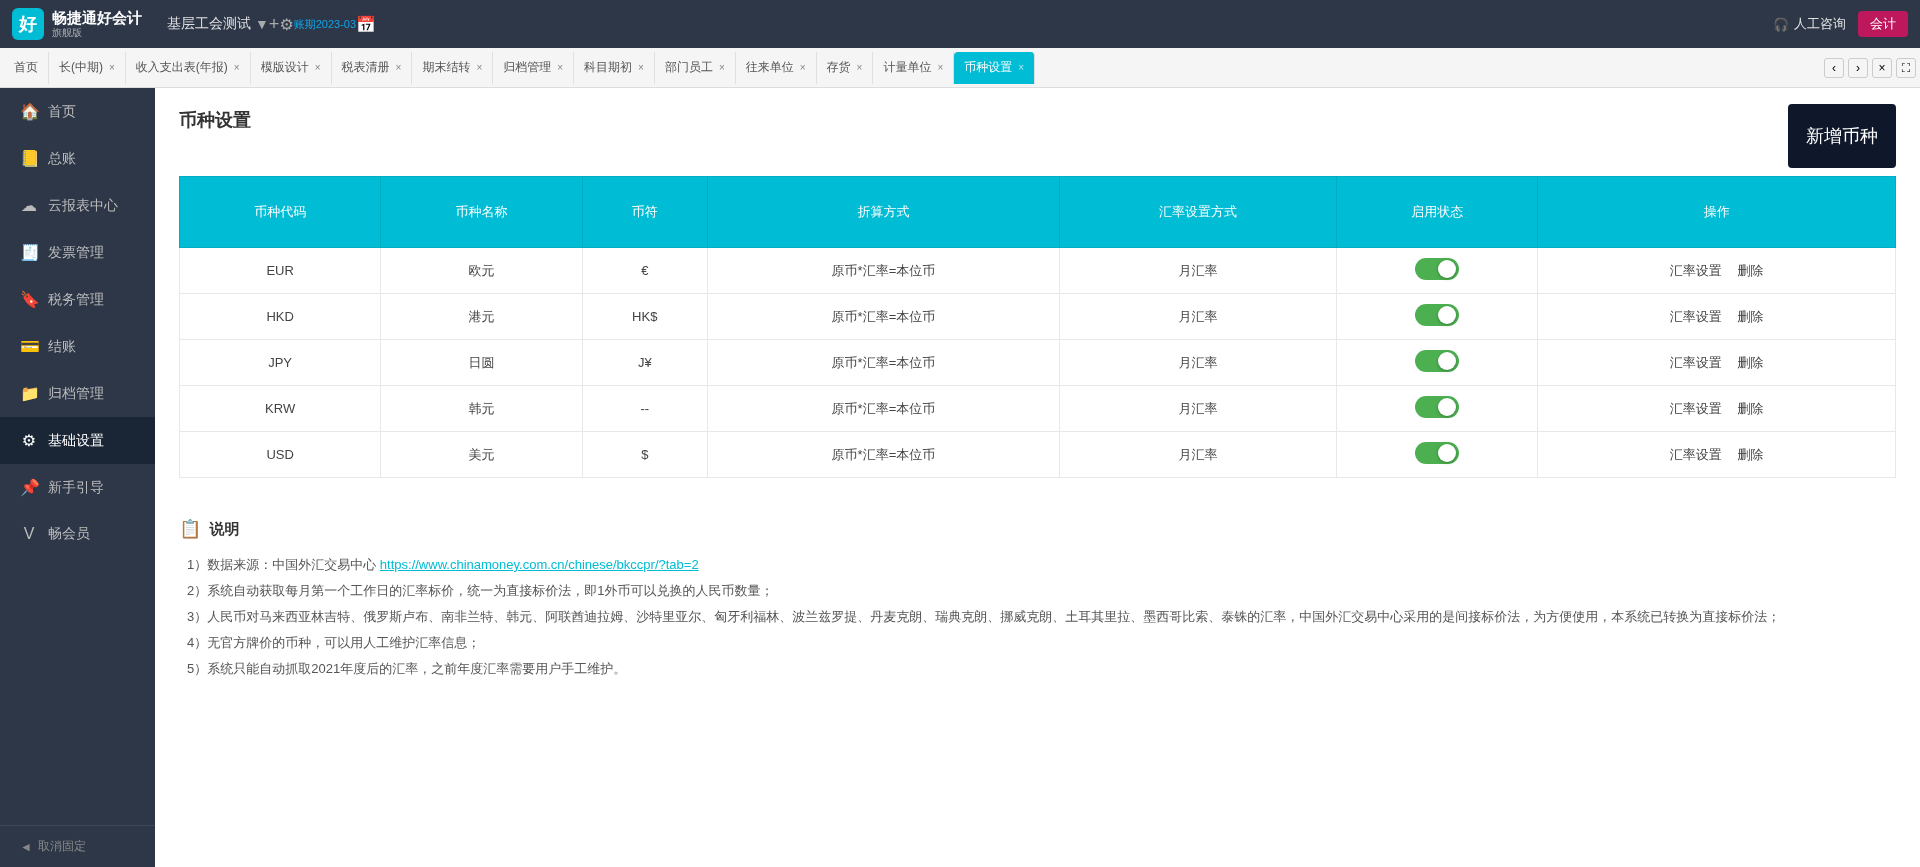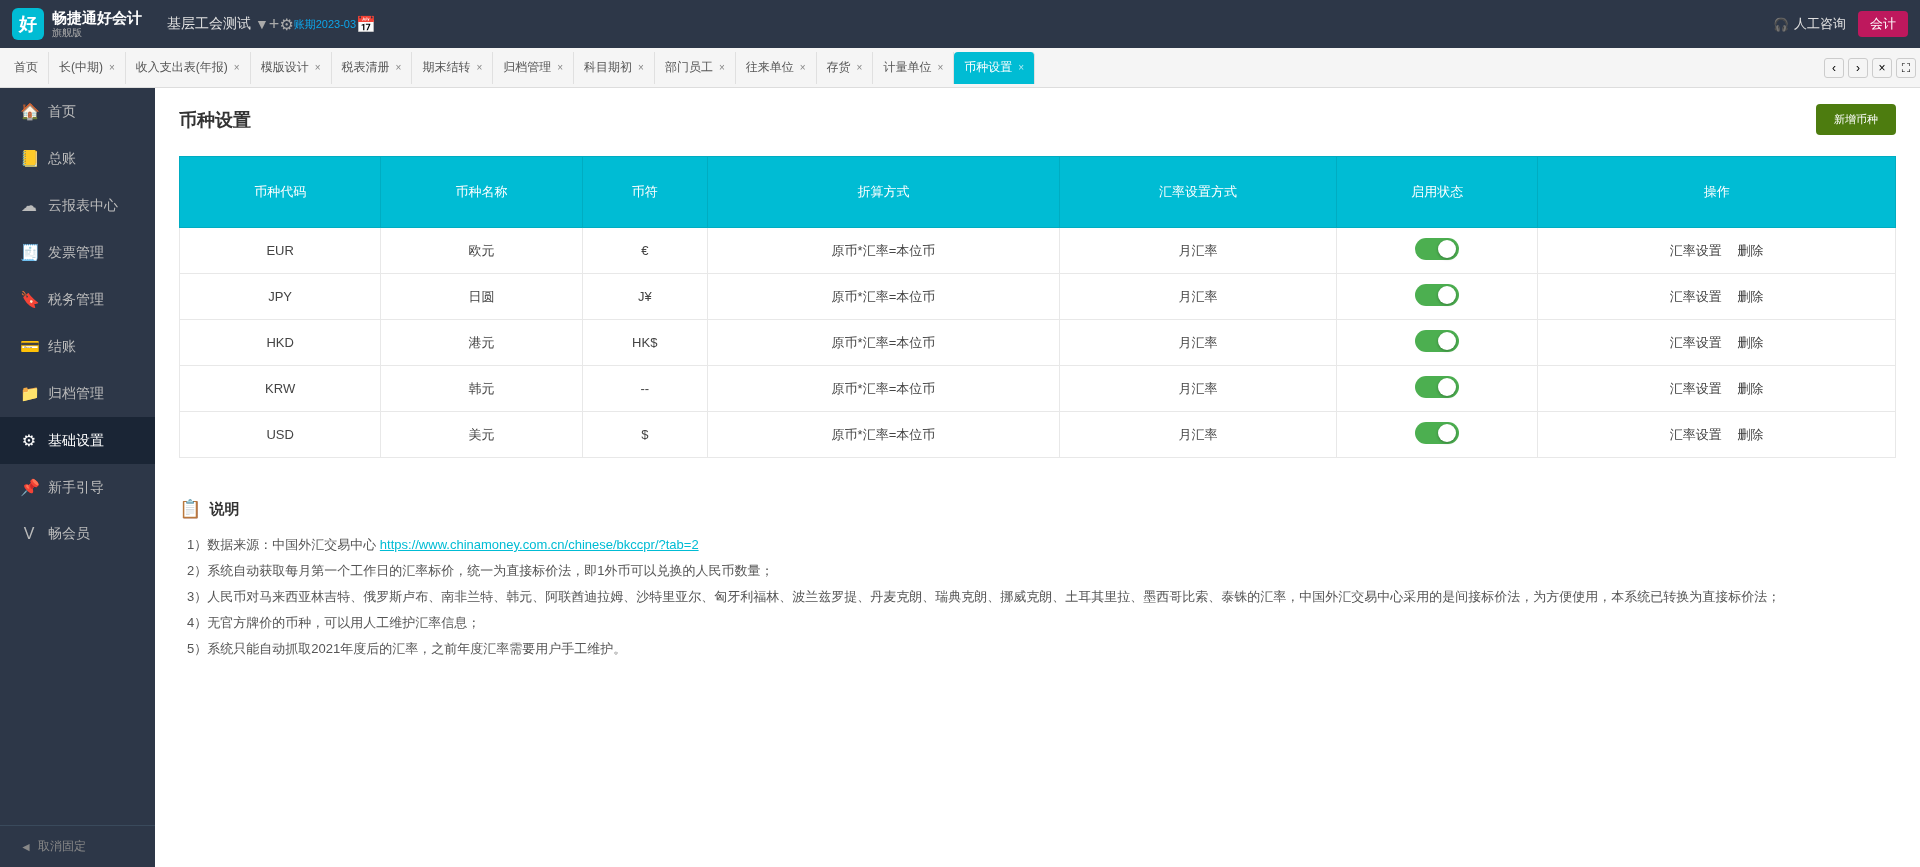--- a/index.html
+++ b/index.html
@@ -40,21 +40,21 @@
     
     .sidebar { width: 155px; background: #2d3748; display: flex; flex-direction: column; flex-shrink: 0; }
     .sidebar-item { display: flex; align-items: center; gap: 10px; padding: 14px 20px; color: #bbb; cursor: pointer; font-size: 14px; }
     .sidebar-item.active { background: #1a2535; color: white; }
     .sidebar-item .si-icon { width: 18px; text-align: center; font-size: 16px; }
     .sidebar-footer { margin-top: auto; padding: 12px 20px; color: #888; font-size: 12px; cursor: pointer; display: flex; align-items: center; gap: 6px; border-top: 1px solid #3a4a5c; }
 
     
     .content { flex: 1; overflow-y: auto; background: white; padding: 20px 24px; }
     .page-title { font-size: 18px; font-weight: bold; color: #333; margin-bottom: 16px; }
-    .new-btn { background: #4d7c0f; color: white; border: none; border-radius: 4px; padding: 8px 18px; font-size: 11px; cursor: pointer; float: right; margin-top: -44px; }
+    .new-btn { background: #0f172a; color: white; border: none; border-radius: 4px; padding: 20px 18px; font-size: 18px; cursor: pointer; float: right; margin-top: -44px; }
 
     
     .data-table { width: 100%; border-collapse: collapse; margin-top: 8px; }
     .data-table thead tr { background: #00bcd4; color: white; }
     .data-table thead th { padding: 26px 8px; text-align: center; font-weight: normal; font-size: 13px; border: 1px solid #00acc1; }
     .data-table tbody tr { border-bottom: 1px solid #e8e8e8; }
     .data-table tbody td { padding: 10px 8px; text-align: center; font-size: 13px; color: #444; border: 1px solid #e8e8e8; }
     .action-link { color: #404040; cursor: pointer; text-decoration: none; margin: 0 6px; }
 
     
@@ -245,41 +245,41 @@
             <div class="toggle-thumb"></div>
           </div>
         </div>
       </td>
       <td>
         <a class="action-link">汇率设置</a>
         <a class="action-link">删除</a>
       </td>
     </tr>
             <tr>
+      <td>HKD</td>
+      <td>港元</td>
+      <td>HK$</td>
+      <td>原币*汇率=本位币</td>
+      <td>月汇率</td>
+      <td>
+        <div class="toggle">
+          <div class="toggle-track">
+            <div class="toggle-thumb"></div>
+          </div>
+        </div>
+      </td>
+      <td>
+        <a class="action-link">汇率设置</a>
+        <a class="action-link">删除</a>
+      </td>
+    </tr>
+            <tr>
       <td>JPY</td>
       <td>日圆</td>
       <td>J¥</td>
-      <td>原币*汇率=本位币</td>
-      <td>月汇率</td>
-      <td>
-        <div class="toggle">
-          <div class="toggle-track">
-            <div class="toggle-thumb"></div>
-          </div>
-        </div>
-      </td>
-      <td>
-        <a class="action-link">汇率设置</a>
-        <a class="action-link">删除</a>
-      </td>
-    </tr>
-            <tr>
-      <td>HKD</td>
-      <td>港元</td>
-      <td>HK$</td>
       <td>原币*汇率=本位币</td>
       <td>月汇率</td>
       <td>
         <div class="toggle">
           <div class="toggle-track">
             <div class="toggle-thumb"></div>
           </div>
         </div>
       </td>
       <td>

